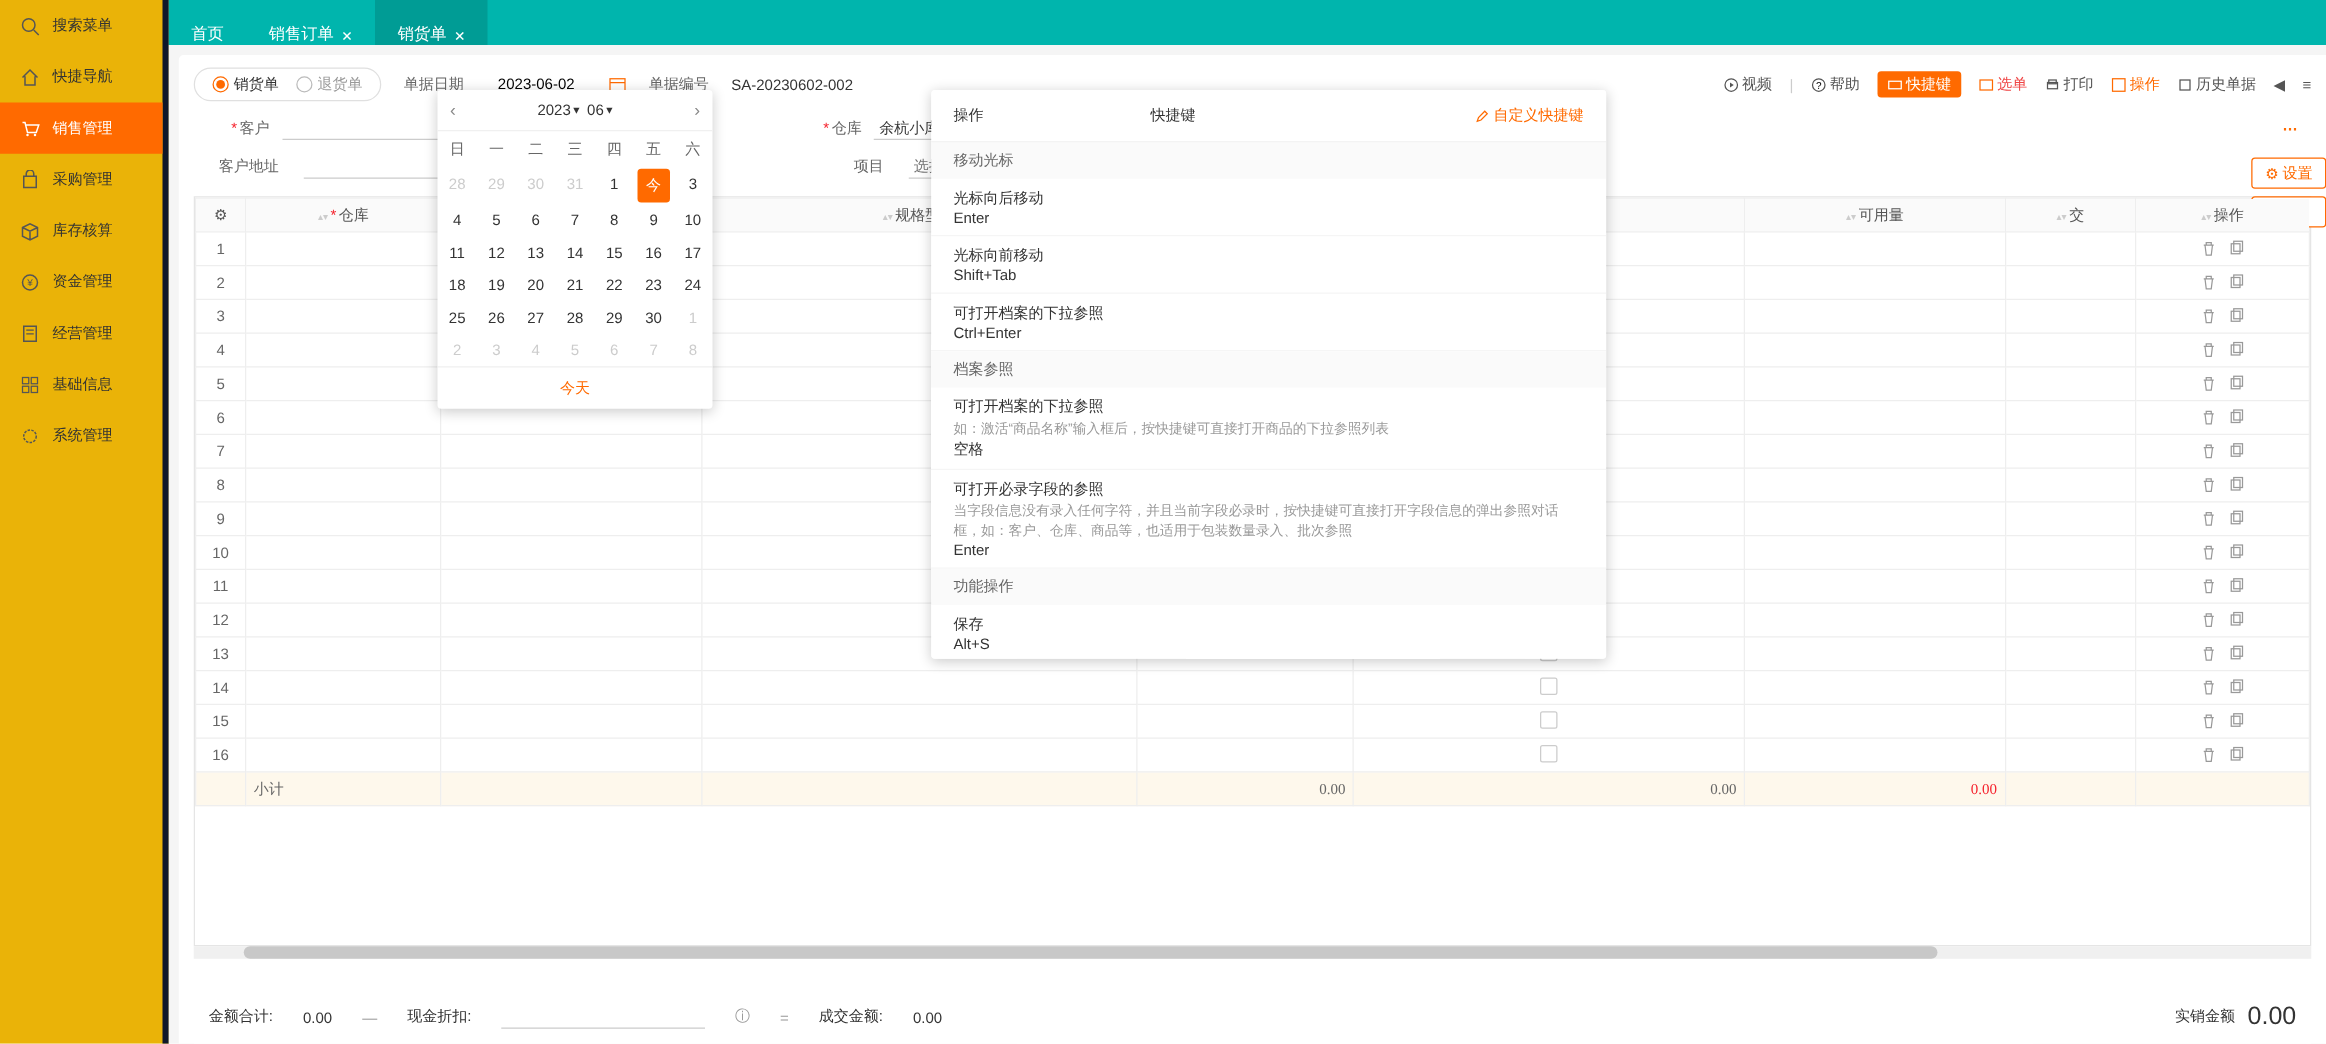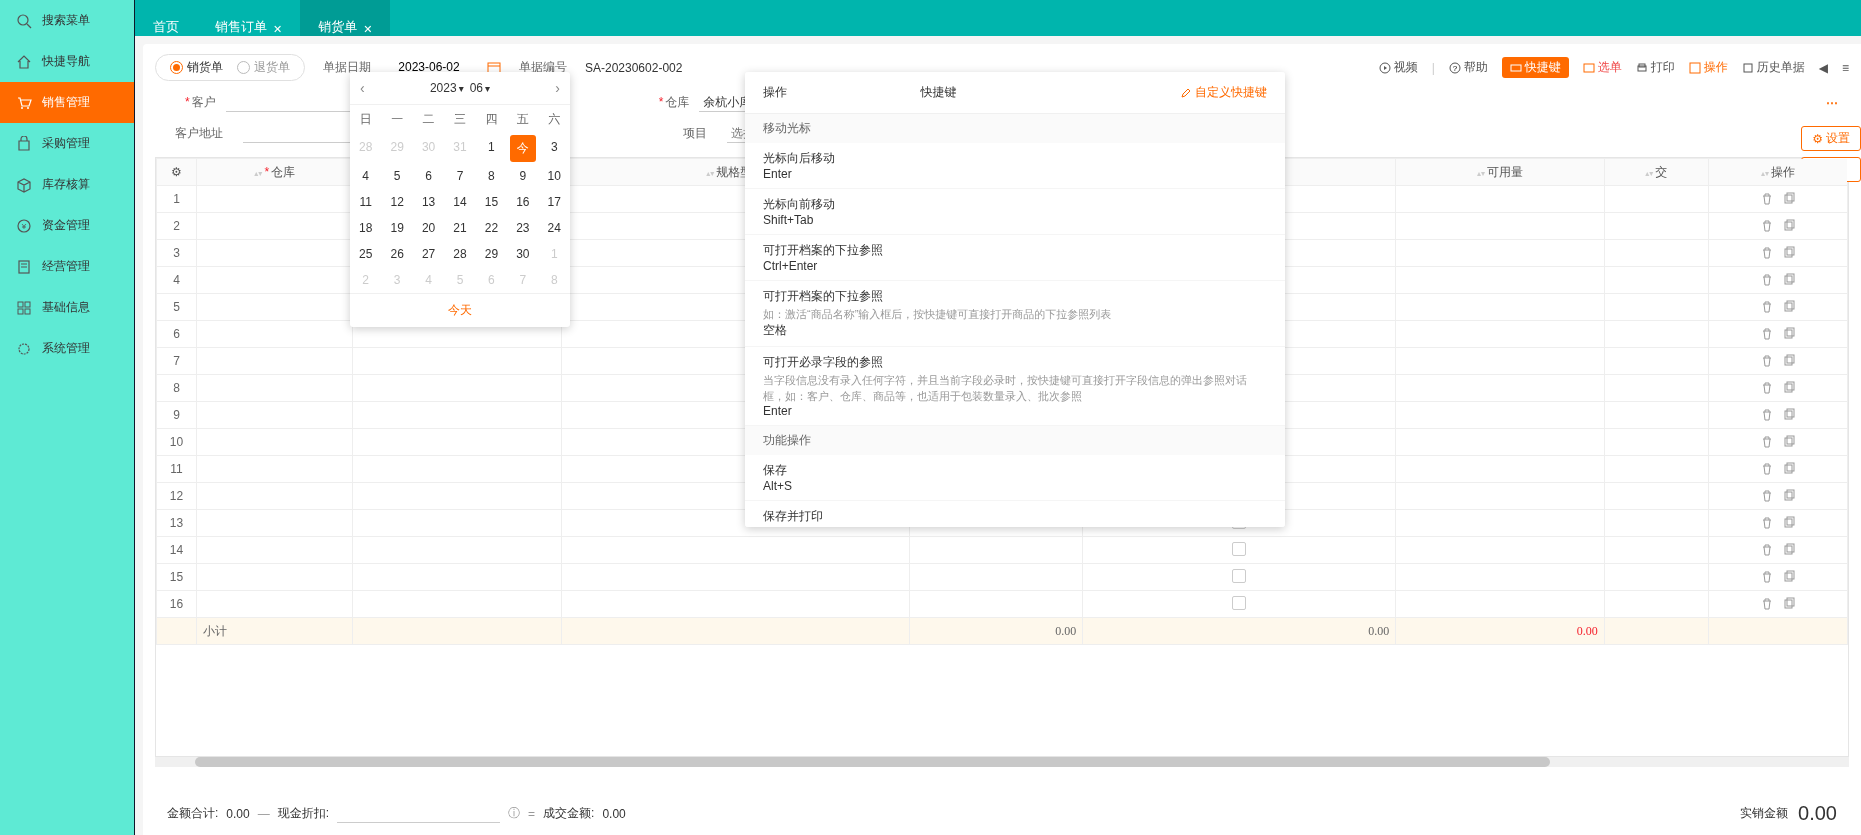--- a/index.html
+++ b/index.html
@@ -1,18 +1,18 @@
 <!DOCTYPE html>
 <html><head>
 <meta charset="utf-8">
 <style>
 * { margin: 0; padding: 0; box-sizing: border-box; }
 body { font-family: "Microsoft YaHei", Arial, sans-serif; font-size: 12px; color: #333; background: #fff; overflow: hidden; width: 1861px; height: 835px; position: relative; }
 .layout { display: flex; height: 100%; }
-.sidebar { width: 135px; background: #5eead4; border-right: 1px solid #0f172a; flex-shrink: 0; }
+.sidebar { width: 135px; background: #eab308; border-right: 5px solid #0f172a; flex-shrink: 0; }
 .sidebar-item { display: flex; align-items: center; padding: 12px 16px; cursor: pointer; color: #333; gap: 10px; }
 .sidebar-item.active { background: #ff6a00; color: #fff; }
 .sidebar-item .icon { width: 16px; height: 16px; display: inline-flex; align-items: center; justify-content: center; }
 .main { flex: 1; display: flex; flex-direction: column; min-width: 0; }
 .tabs-bar { background: #00b5ad; height: 36px; display: flex; align-items: stretch; }
 .tab { padding: 0 18px; color: #fff; display: flex; align-items: flex-end; gap: 6px; cursor: pointer; font-size: 13px; }
 .tab.active { background: #009c95; }
 .tab .x { font-size: 11px; }
 .content { flex: 1; background: #f5f5f5; padding: 8px 0 0 8px; display: flex; flex-direction: column; min-height: 0; }
 .card { background: #fff; border-radius: 4px 0 0 0; flex: 1; display: flex; flex-direction: column; min-height: 0; padding: 10px 12px 0 12px; position: relative; }
@@ -38,21 +38,21 @@
 .ellipsis-btn { color: #ff6a00; cursor: pointer; font-weight: bold; letter-spacing: 1px; }
 .right-btns { position: absolute; right: 0; top: 82px; display: flex; flex-direction: column; gap: 6px; }
 .btn-outline { border: 1px solid #ff6a00; color: #ff6a00; background: #fff; padding: 3px 10px; border-radius: 3px; cursor: pointer; font-size: 12px; display: flex; align-items: center; gap: 3px; }
 .table-wrap { flex: 1; overflow: auto; border: 1px solid #e5e5e5; min-height: 0; margin-top: 4px; }
 table { border-collapse: collapse; width: 100%; }
 th, td { border: 1px solid #eee; padding: 0; height: 27px; font-size: 12px; white-space: nowrap; text-align: center; }
 th { background: #fafafa; color: #555; font-weight: normal; position: sticky; top: 0; padding: 0 8px; }
 td.rownum { text-align: center; color: #666; width: 40px; }
 .subtotal-row td { background: #fef8ec; color: #666; font-family: Liberation Serif, serif; }
 .subtotal-row .neg { color: #f5222d; }
-.footer-bar { padding: 10px 12px; display: flex; align-items: center; gap: 8px; background: #fff; margin-top: 25px; }
+.footer-bar { padding: 10px 12px; display: flex; align-items: center; gap: 24px; background: #fff; margin-top: 25px; }
 .footer-bar .dash { color: #999; }
 .footer-right { margin-left: auto; display: flex; align-items: center; gap: 10px; }
 .big-amount { font-size: 20px; color: #333; }
 .hscroll { height: 10px; background: #f0f0f0; position: relative; }
 .hscroll .thumb { position: absolute; left: 40px; width: 80%; height: 10px; background: #c8c8c8; border-radius: 5px; }
 .calendar-pop { position: absolute; top: 72px; left: 350px; width: 220px; background: #fff; box-shadow: 0 2px 10px rgba(0,0,0,.2); border-radius: 3px; z-index: 50; font-size: 12px; }
 .cal-head { display: flex; align-items: center; justify-content: space-between; padding: 8px 10px; border-bottom: 1px solid #f0f0f0; }
 .cal-head .nav { cursor: pointer; color: #888; font-size: 14px; }
 .cal-ym { display: flex; gap: 6px; justify-content: space-between; }
 .cal-ym span { cursor: pointer; display: flex; align-items: center; gap: 2px; }
@@ -832,20 +832,21 @@
         <div class="key">Enter</div>
       </div>
       <div class="sc-row">
         <div class="op">光标向前移动</div>
         <div class="key">Shift+Tab</div>
       </div>
       <div class="sc-row">
         <div class="op">可打开档案的下拉参照</div>
         <div class="key">Ctrl+Enter</div>
       </div>
+      <div class="sc-section">档案参照</div>
       <div class="sc-row">
         <div class="op">可打开档案的下拉参照<div class="desc">如：激活“商品名称”输入框后，按快捷键可直接打开商品的下拉参照列表</div></div>
         <div class="key">空格</div>
       </div>
       <div class="sc-row">
         <div class="op">可打开必录字段的参照<div class="desc">当字段信息没有录入任何字符，并且当前字段必录时，按快捷键可直接打开字段信息的弹出参照对话框，如：客户、仓库、商品等，也适用于包装数量录入、批次参照</div></div>
         <div class="key">Enter</div>
       </div>
       <div class="sc-section">功能操作</div>
       <div class="sc-row">

